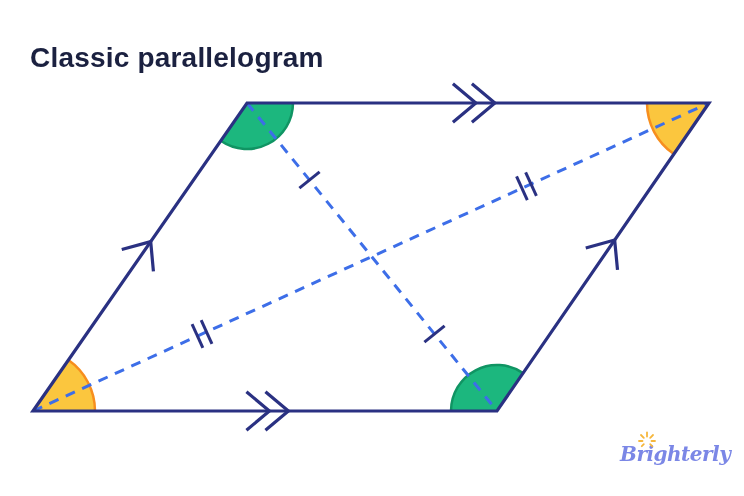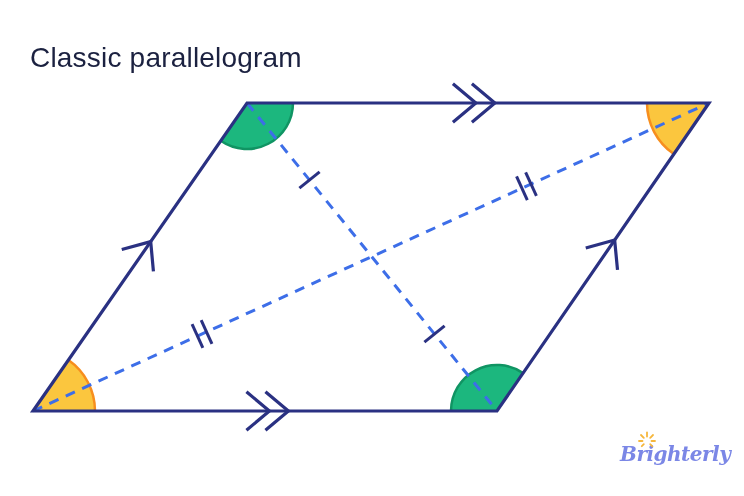--- a/index.html
+++ b/index.html
@@ -10,21 +10,21 @@
     background: #ffffff;
     overflow: hidden;
     font-family: "Liberation Sans", sans-serif;
   }
   .figure-title {
     position: absolute;
     left: 30px;
     top: 42px;
     margin: 0;
     font-size: 28px;
-    font-weight: 400;
+    font-weight: 700;
     letter-spacing: 0.2px;
     font-family: "Liberation Sans", sans-serif;
   }
   #diagram-svg {
     position: absolute;
     left: 0; top: 0;
     width: 744px;
     height: 496px;
   }
   .logo {

